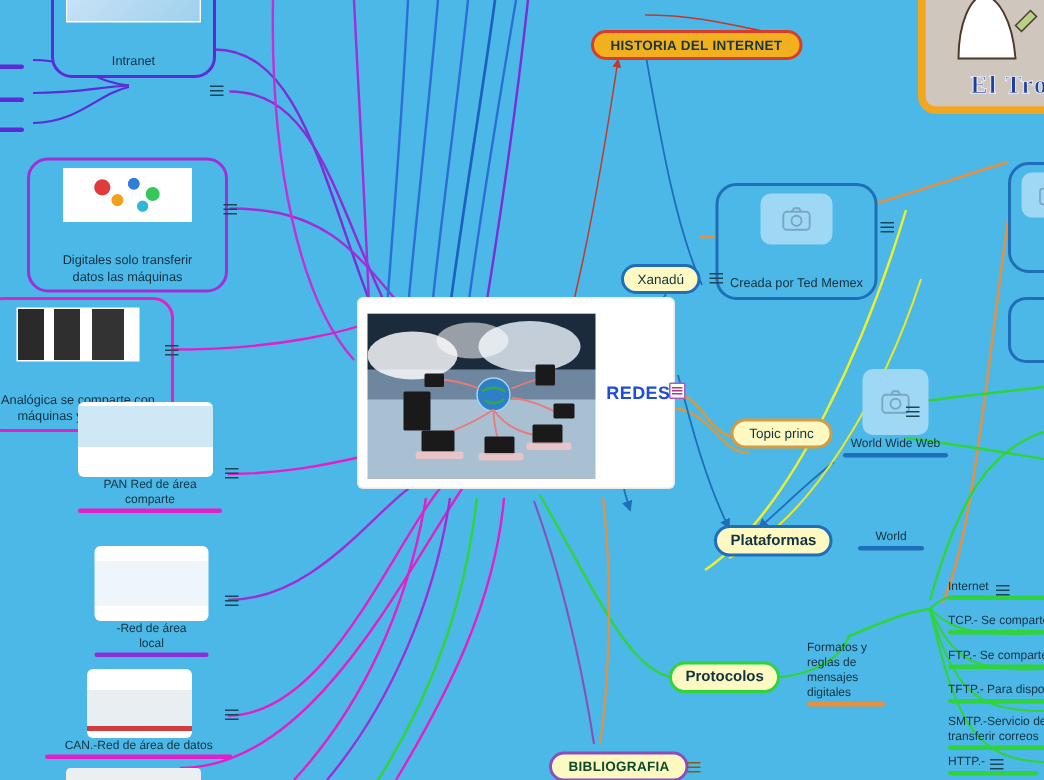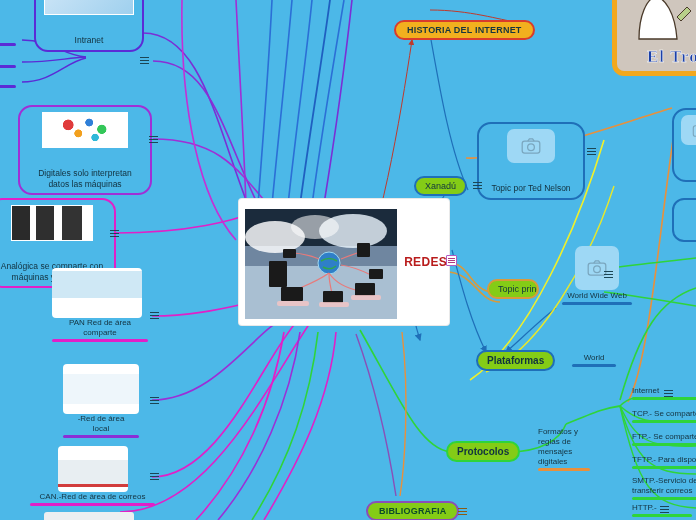--- a/index.html
+++ b/index.html
@@ -21,33 +21,33 @@
   }
   .card .thumb{
     display:block;margin:0 auto 2px auto;background:#ffffff;border:1px solid #ffffff;
   }
   .card .cap{
     display:block;color:#12303d;font-size:8.5px;line-height:10.5px;white-space:pre-line;margin-top:20px;
   }
 
   
   .pill{
-    border-radius:11px;border:2px solid #1f6fb8;background:#84cc16;
+    border-radius:11px;border:2px solid #1f6fb8;background:#fef9c3;
     padding:3px 9px;color:#11333f;font-size:9px;white-space:nowrap;text-align:center;
   }
   .pill.green{border-color:#2fd43a;font-size:10px;font-weight:bold;}
   .pill.blue-b{font-size:10px;font-weight:bold;}
 
   
   .badge{
     border-radius:11px;padding:3px 11px;font-size:9px;font-weight:bold;
     letter-spacing:.2px;white-space:nowrap;text-align:center;color:#17363f;
   }
   .badge.hist{background:#f2b01e;border:2px solid #d93c2b;}
-  .badge.bib{background:#84cc16;border:2px solid #8a4fb8;color:#0d4a2a;}
+  .badge.bib{background:#fef9c3;border:2px solid #8a4fb8;color:#0d4a2a;}
 
   
   .ulabel{color:#14323f;font-size:8px;line-height:10px;text-align:center;}
   .ulabel.left{text-align:left;}
   .uline{height:3px;border-radius:2px;margin-top:1px;}
 
   
   .ph{
     background:#9ed8f5;border-radius:7px;display:flex;align-items:center;justify-content:center;
   }
@@ -77,21 +77,21 @@
   }
   .person{position:absolute;left:8px;top:2px;}
 
   
   #central{
     position:absolute;border:2px solid #ffffff;background:#ffffff;border-radius:3px;
     display:flex;align-items:center;box-shadow:0 0 0 1px #e9e9e9;
   }
   #central .pic{background:#0d1b2a;overflow:hidden;position:relative;}
   #central .redes{
-    color:#b91c1c;font-size:12px;font-weight:bold;letter-spacing:.3px;
+    color:#1d4ed8;font-size:12px;font-weight:bold;letter-spacing:.3px;
     margin-left:7px;font-family:"Liberation Sans",sans-serif;
   }
 
   
   .edge-lab{color:#13333f;font-size:8px;line-height:9px;text-align:left;}
   .edge-bar{height:3px;border-radius:2px;background:#5b2bd6;margin-top:1px;}
 </style>
 </head>
 <body>
 
@@ -190,21 +190,21 @@
       <i></i>
   </div>
 
   <div class="node card" style="left:18px;top:105px;width:134px;border-color:#a02fd6;">
     <span class="thumb" style="width:84px;height:34px;background:
           radial-gradient(circle at 30% 35%,#e03b3b 0 8%,transparent 9%),
           radial-gradient(circle at 55% 28%,#2f7fd8 0 7%,transparent 8%),
           radial-gradient(circle at 70% 48%,#34c759 0 7%,transparent 8%),
           radial-gradient(circle at 42% 60%,#f2a01e 0 7%,transparent 8%),
           radial-gradient(circle at 62% 72%,#2fb8d8 0 6%,transparent 7%),#fff;"></span>
-    <span class="cap">Digitales solo interpretan
+    <span class="cap">Digitales solo transferir
 datos las máquinas</span>
   </div>
   <div class="ham" style="left:149px;top:135px;">
     <i></i>
       <i></i>
       <i></i>
   </div>
 
   <div class="node card" style="left:-12px;top:198px;width:128px;border-color:#e21fc8;">
     <span class="thumb" style="width:80px;height:34px;background:
@@ -239,21 +239,21 @@
   </div>
   <div class="ham" style="left:150px;top:396px;">
     <i></i>
       <i></i>
       <i></i>
   </div>
 
   <div class="node" style="left:30px;top:446px;width:125px;">
     <div class="thumb" style="width:70px;height:46px;margin:0 auto;background:
           linear-gradient(180deg,#fff 0 30%,#e8eef2 30% 82%,#d23c3c 82% 90%,#fff 90%);border-radius:4px;"></div>
-    <div class="ulabel">CAN.-Red de área de correos</div>
+    <div class="ulabel">CAN.-Red de área de datos</div>
     <div class="uline" style="background:#e21fc8;"></div>
   </div>
   <div class="ham" style="left:150px;top:472px;">
     <i></i>
       <i></i>
       <i></i>
   </div>
 
   <div class="node" style="left:44px;top:512px;width:90px;">
     <div class="thumb" style="width:90px;height:30px;background:#eceff1;border-radius:3px;"></div>
@@ -327,36 +327,36 @@
   </div>
 
   <div class="node card" style="left:477px;top:122px;width:108px;border-color:#1f6fb8;border-width:2px;">
     <div class="ph" style="width:48px;height:34px;margin:0 auto 2px auto;">
       <svg width="20" height="16" viewBox="0 0 24 20">
         <rect x="1" y="4" width="22" height="15" rx="3" fill="none" stroke="#5d7f93" stroke-width="1.6"></rect>
         <path d="M8,4 l2,-3 h4 l2,3" fill="none" stroke="#5d7f93" stroke-width="1.6"></path>
         <circle cx="12" cy="11.5" r="4.2" fill="none" stroke="#5d7f93" stroke-width="1.6"></circle>
       </svg>
     </div>
-    <span class="cap">Topic por Ted Nelson</span>
+    <span class="cap">Creada por Ted Memex</span>
   </div>
   <div class="ham" style="left:587px;top:147px;">
     <i></i>
       <i></i>
       <i></i>
   </div>
 
   <div class="node pill" style="left:414px;top:176px;">Xanadú</div>
   <div class="ham" style="left:473px;top:181px;">
     <i></i>
       <i></i>
       <i></i>
   </div>
 
-  <div class="node pill" style="left:487px;top:279px;border-color:#d89a3c;width:52px;overflow:hidden;">Topic princ</div>
+  <div class="node pill" style="left:487px;top:279px;border-color:#d89a3c;width:68px;overflow:hidden;">Topic princ</div>
 
   <div class="node" style="left:562px;top:246px;width:70px;">
     <div class="ph" style="width:44px;height:44px;margin:0 auto 1px auto;">
       <svg width="20" height="16" viewBox="0 0 24 20">
         <rect x="1" y="4" width="22" height="15" rx="3" fill="none" stroke="#5d7f93" stroke-width="1.6"></rect>
         <path d="M8,4 l2,-3 h4 l2,3" fill="none" stroke="#5d7f93" stroke-width="1.6"></path>
         <circle cx="12" cy="11.5" r="4.2" fill="none" stroke="#5d7f93" stroke-width="1.6"></circle>
       </svg>
     </div>
     <div class="ulabel">World Wide Web</div>

